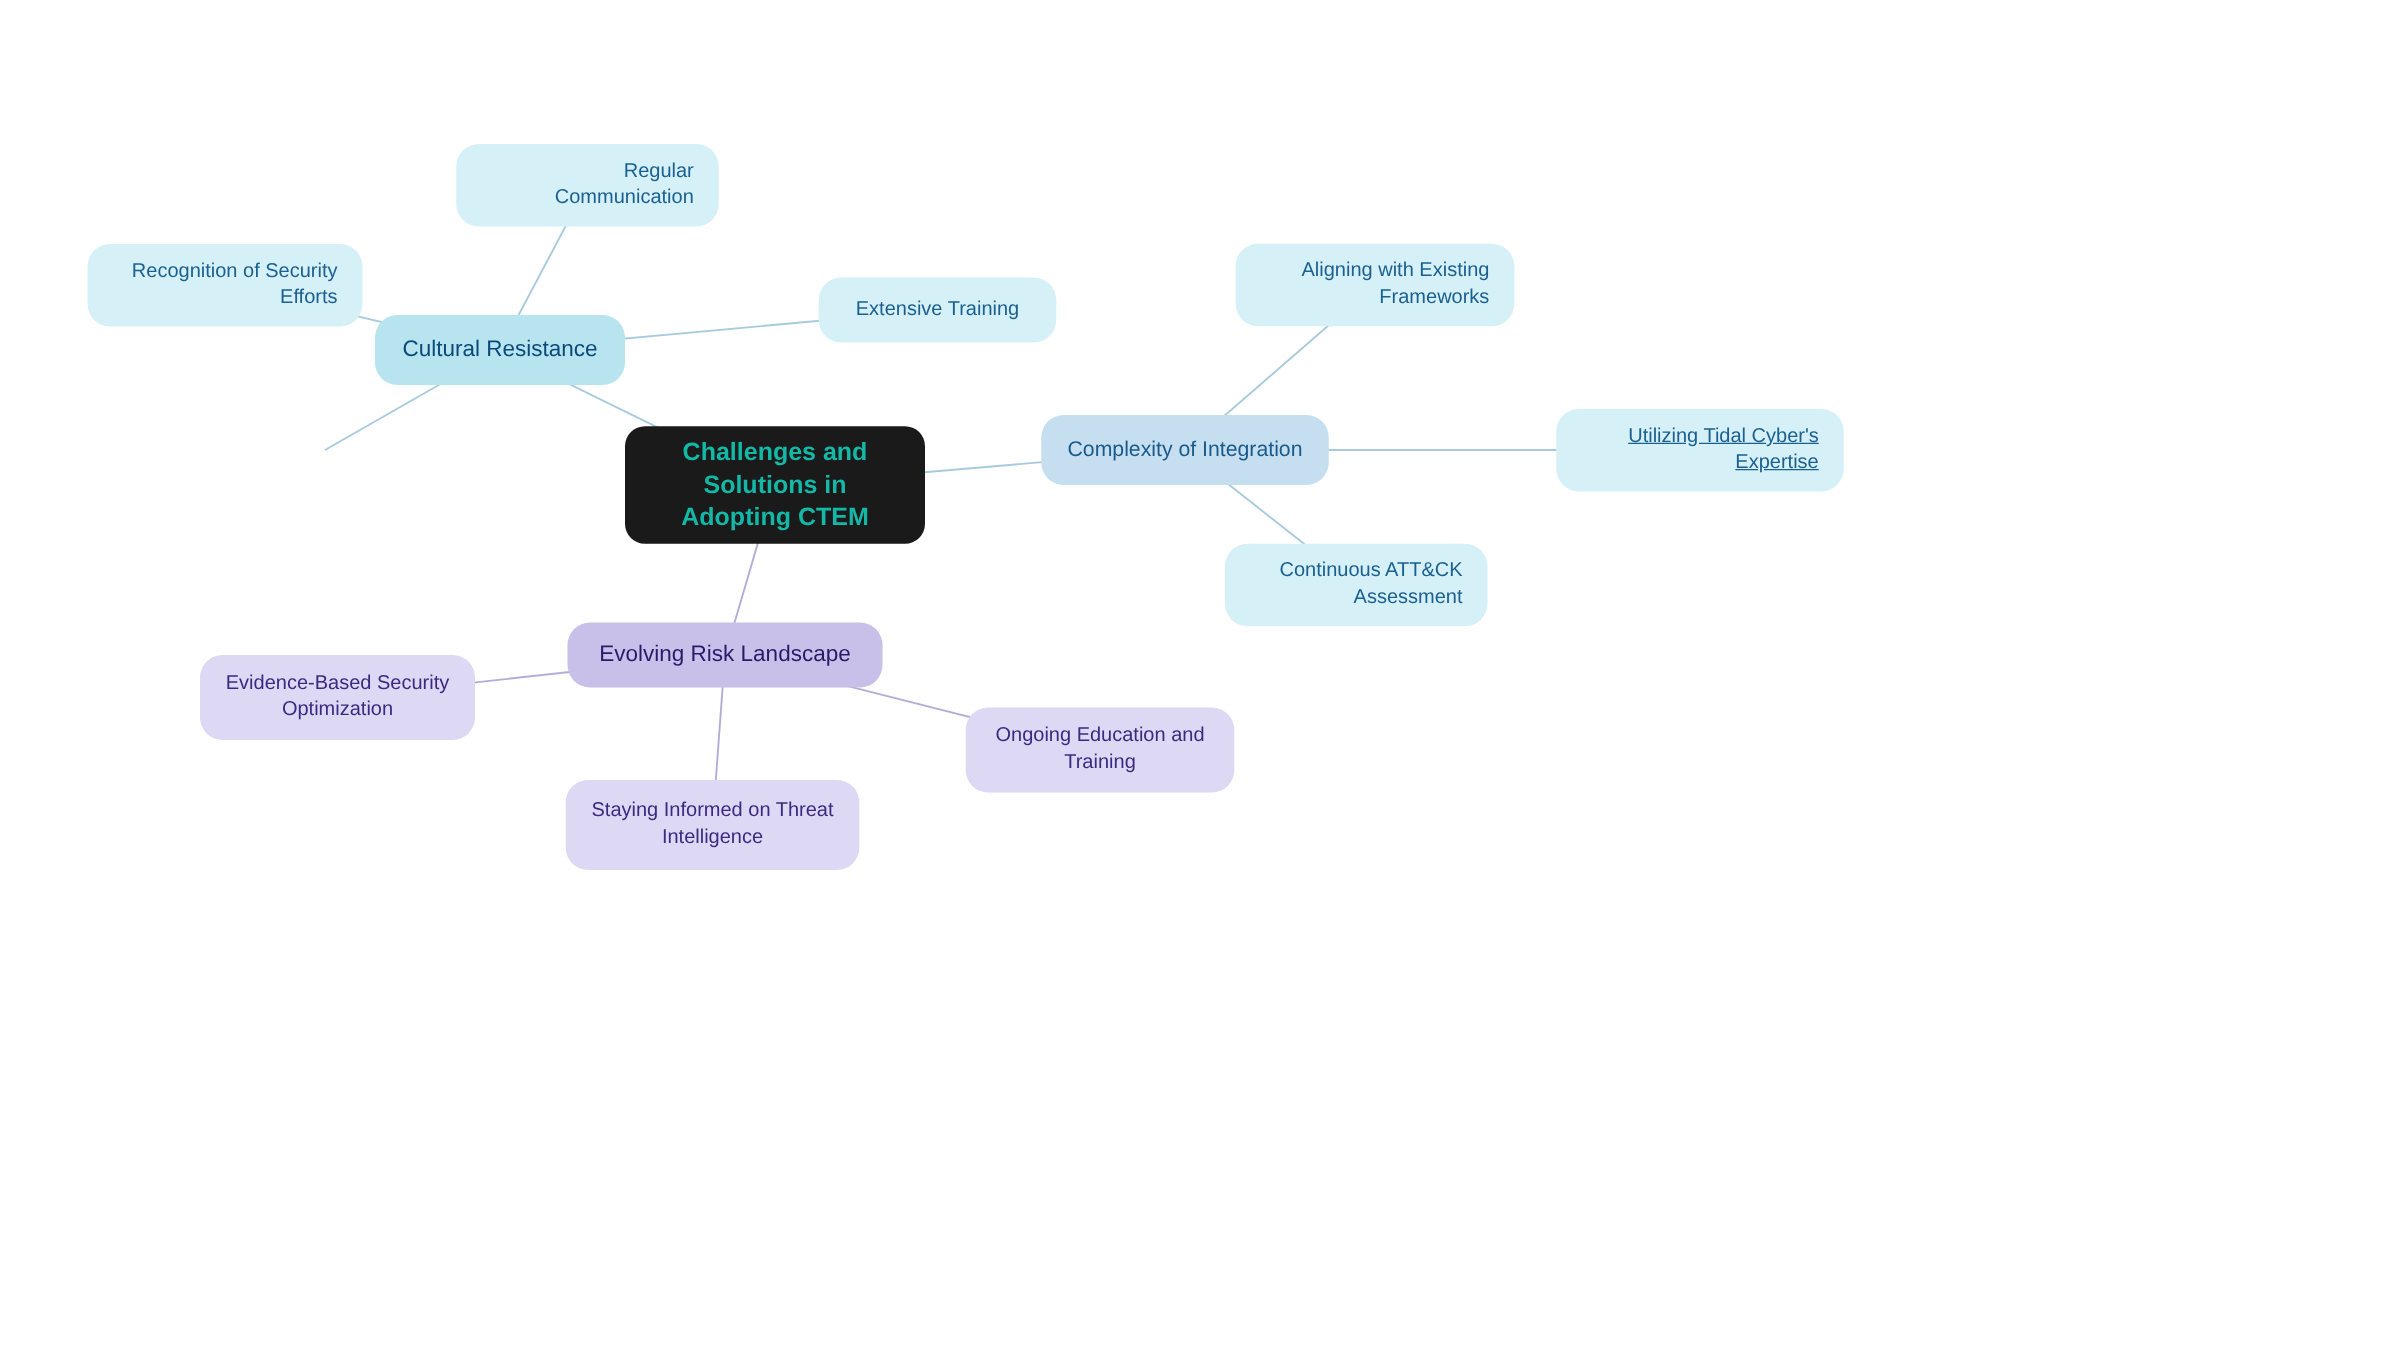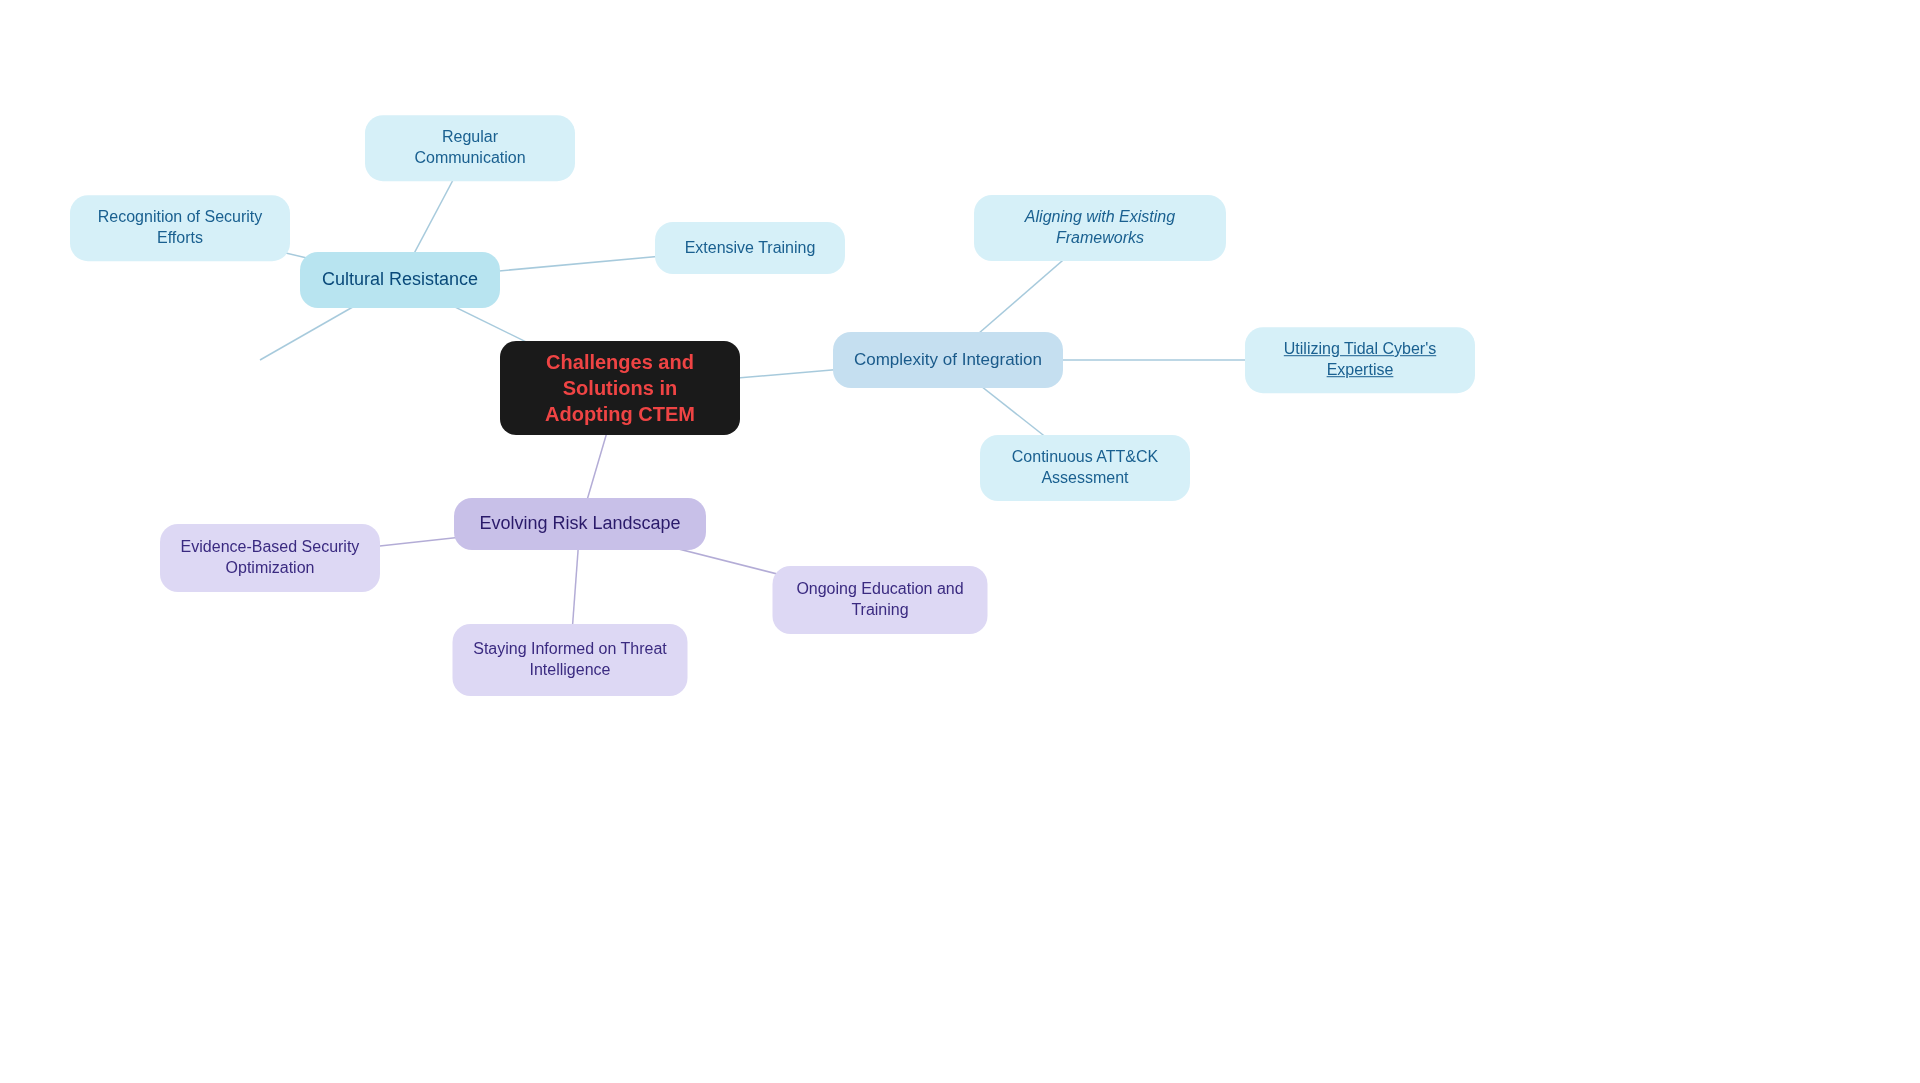--- a/index.html
+++ b/index.html
@@ -32,36 +32,37 @@
       border-radius: 18px;
       padding: 12px 20px;
       font-size: 18px;
       font-weight: 500;
       line-height: 1.3;
       cursor: default;
       transform: translate(-50%, -50%);
     }
     .node-center {
       background: #1a1a1a;
-      color: #ef4444;
+      color: #14b8a6;
       font-size: 20px;
       font-weight: 600;
       border-radius: 16px;
       width: 240px;
       padding: 8px 24px;
     }
     .node-blue-mid {
       background: #b8e4f0;
       color: #0a4a7a;
       font-size: 18px;
     }
     .node-blue-light {
       background: #d6f0f8;
       color: #1a6090;
       font-size: 16px;
+      text-align: right;
     }
     .node-blue-medium {
       background: #c5dff0;
       color: #1a5a8a;
       font-size: 17px;
       text-align: center;
     }
     .node-purple-mid {
       background: #c8c0e8;
       color: #2a1a6a;
@@ -95,20 +96,20 @@
 
   <div class="node node-center" id="node-center" style="left:620px; top:388px; width:240px;">
     <span>Challenges and Solutions in Adopting CTEM</span>
   </div>
 
 <div class="node node-blue-mid" id="node-cultural-resistance" style="left: 400px; top: 280px; width: 200px; min-height: 56px;">Cultural Resistance</div>
     <div class="node node-blue-light" id="node-regular-communication" style="left: 470px; top: 148px; width: 210px; min-height: 52px;">Regular Communication</div>
     <div class="node node-blue-light" id="node-extensive-training" style="left: 750px; top: 248px; width: 190px; min-height: 52px;">Extensive Training</div>
     <div class="node node-blue-light" id="node-recognition-security" style="left: 180px; top: 228px; width: 220px; min-height: 52px;">Recognition of Security Efforts</div>
     <div class="node node-blue-medium" id="node-complexity-integration" style="left: 948px; top: 360px; width: 230px; min-height: 56px;">Complexity of Integration</div>
-    <div class="node node-blue-light" id="node-aligning-frameworks" style="left: 1100px; top: 228px; width: 252px; min-height: 66px; font-style: italic;">Aligning with Existing Frameworks</div>
+    <div class="node node-blue-light" id="node-aligning-frameworks" style="left: 1100px; top: 228px; width: 223px; min-height: 66px;">Aligning with Existing Frameworks</div>
     <div class="node node-blue-light" id="node-tidal-cyber" style="left: 1360px; top: 360px; width: 230px; min-height: 52px; text-decoration: underline;">Utilizing Tidal Cyber's Expertise</div>
     <div class="node node-blue-light" id="node-attck-assessment" style="left: 1085px; top: 468px; width: 210px; min-height: 66px;">Continuous ATT&amp;CK Assessment</div>
     <div class="node node-purple-mid" id="node-evolving-risk" style="left: 580px; top: 524px; width: 252px; min-height: 52px;">Evolving Risk Landscape</div>
     <div class="node node-purple-light" id="node-evidence-based" style="left: 270px; top: 558px; width: 220px; min-height: 68px;">Evidence-Based Security Optimization</div>
     <div class="node node-purple-light" id="node-staying-informed" style="left: 570px; top: 660px; width: 235px; min-height: 72px;">Staying Informed on Threat Intelligence</div>
     <div class="node node-purple-light" id="node-ongoing-education" style="left: 880px; top: 600px; width: 215px; min-height: 68px; text-align: center;">Ongoing Education and Training</div>
   </div>
 
 </body></html>

